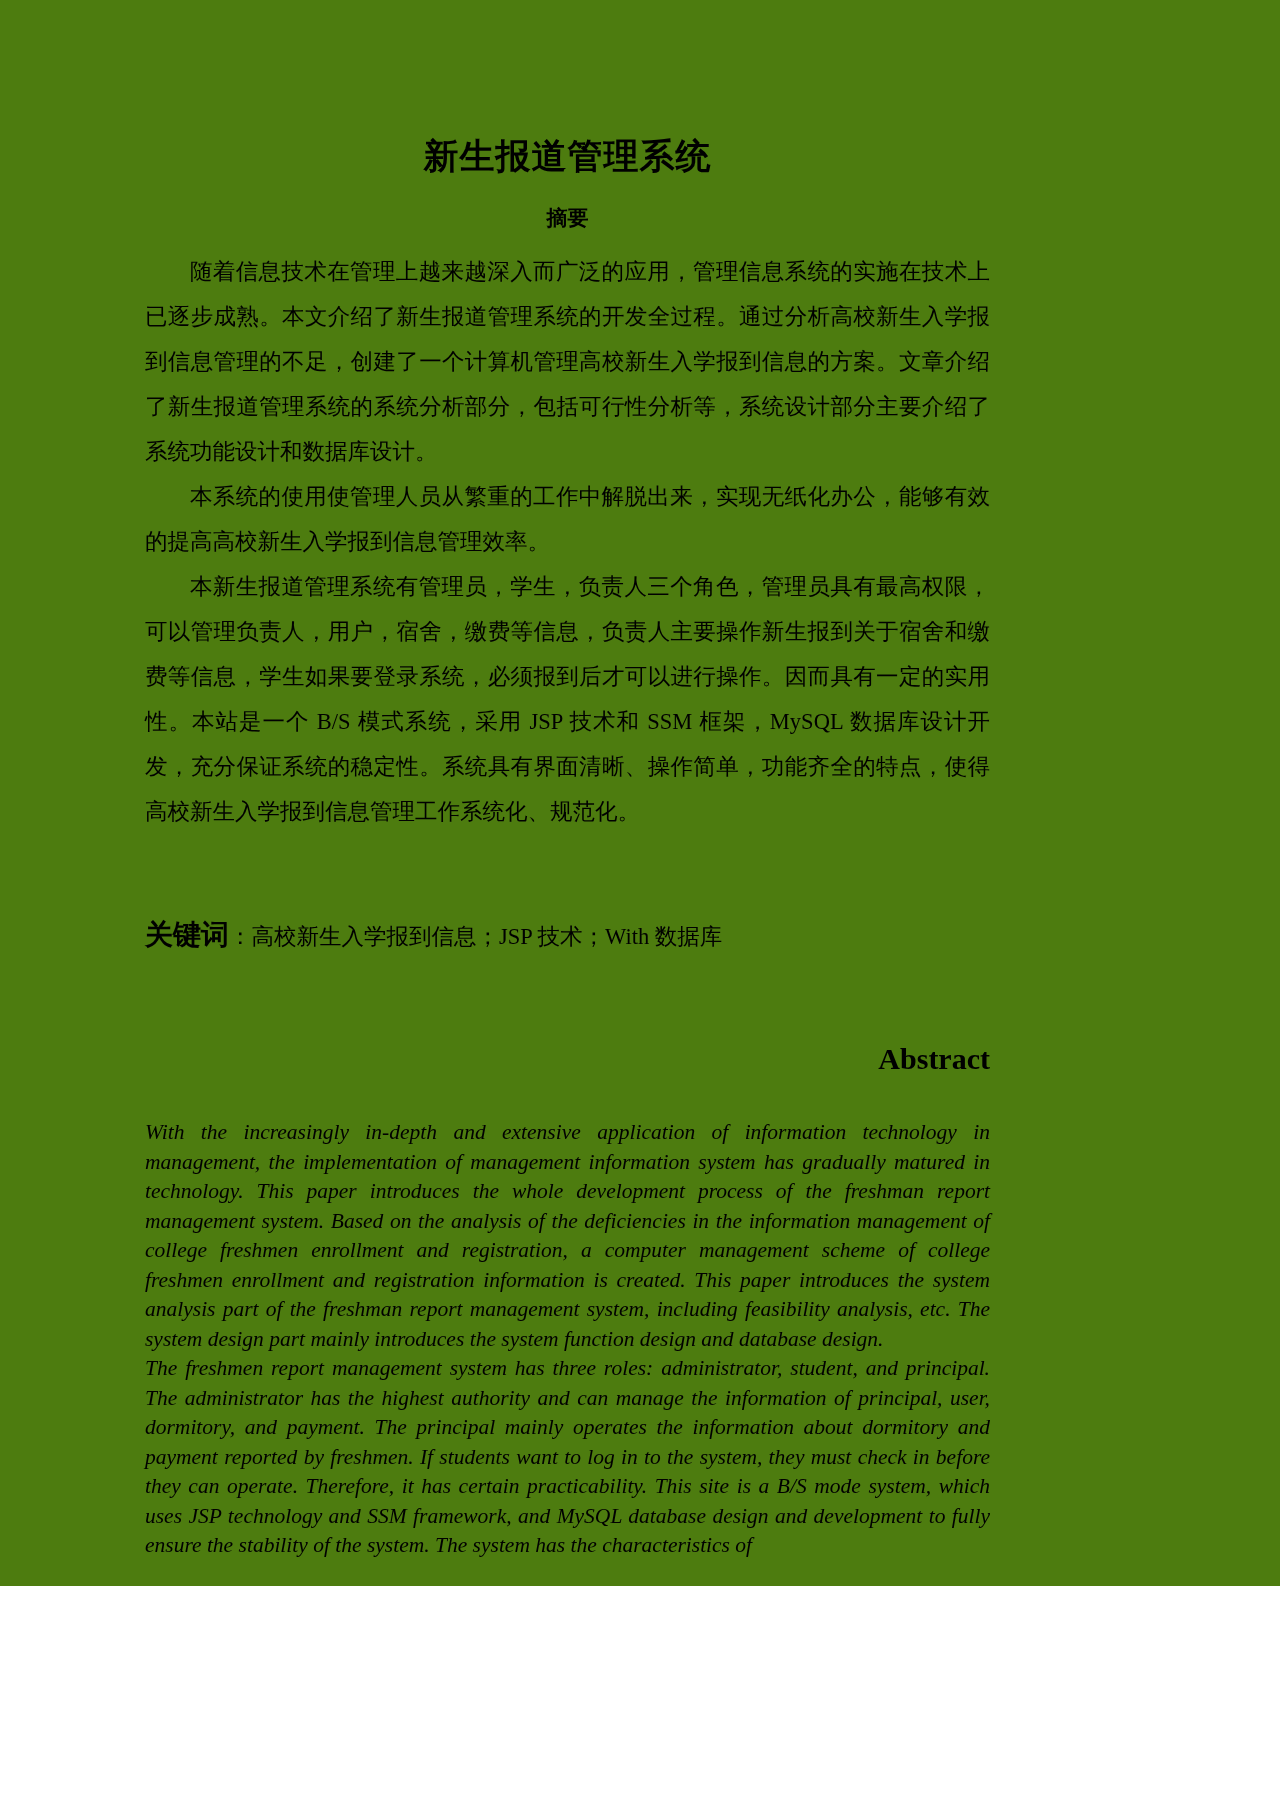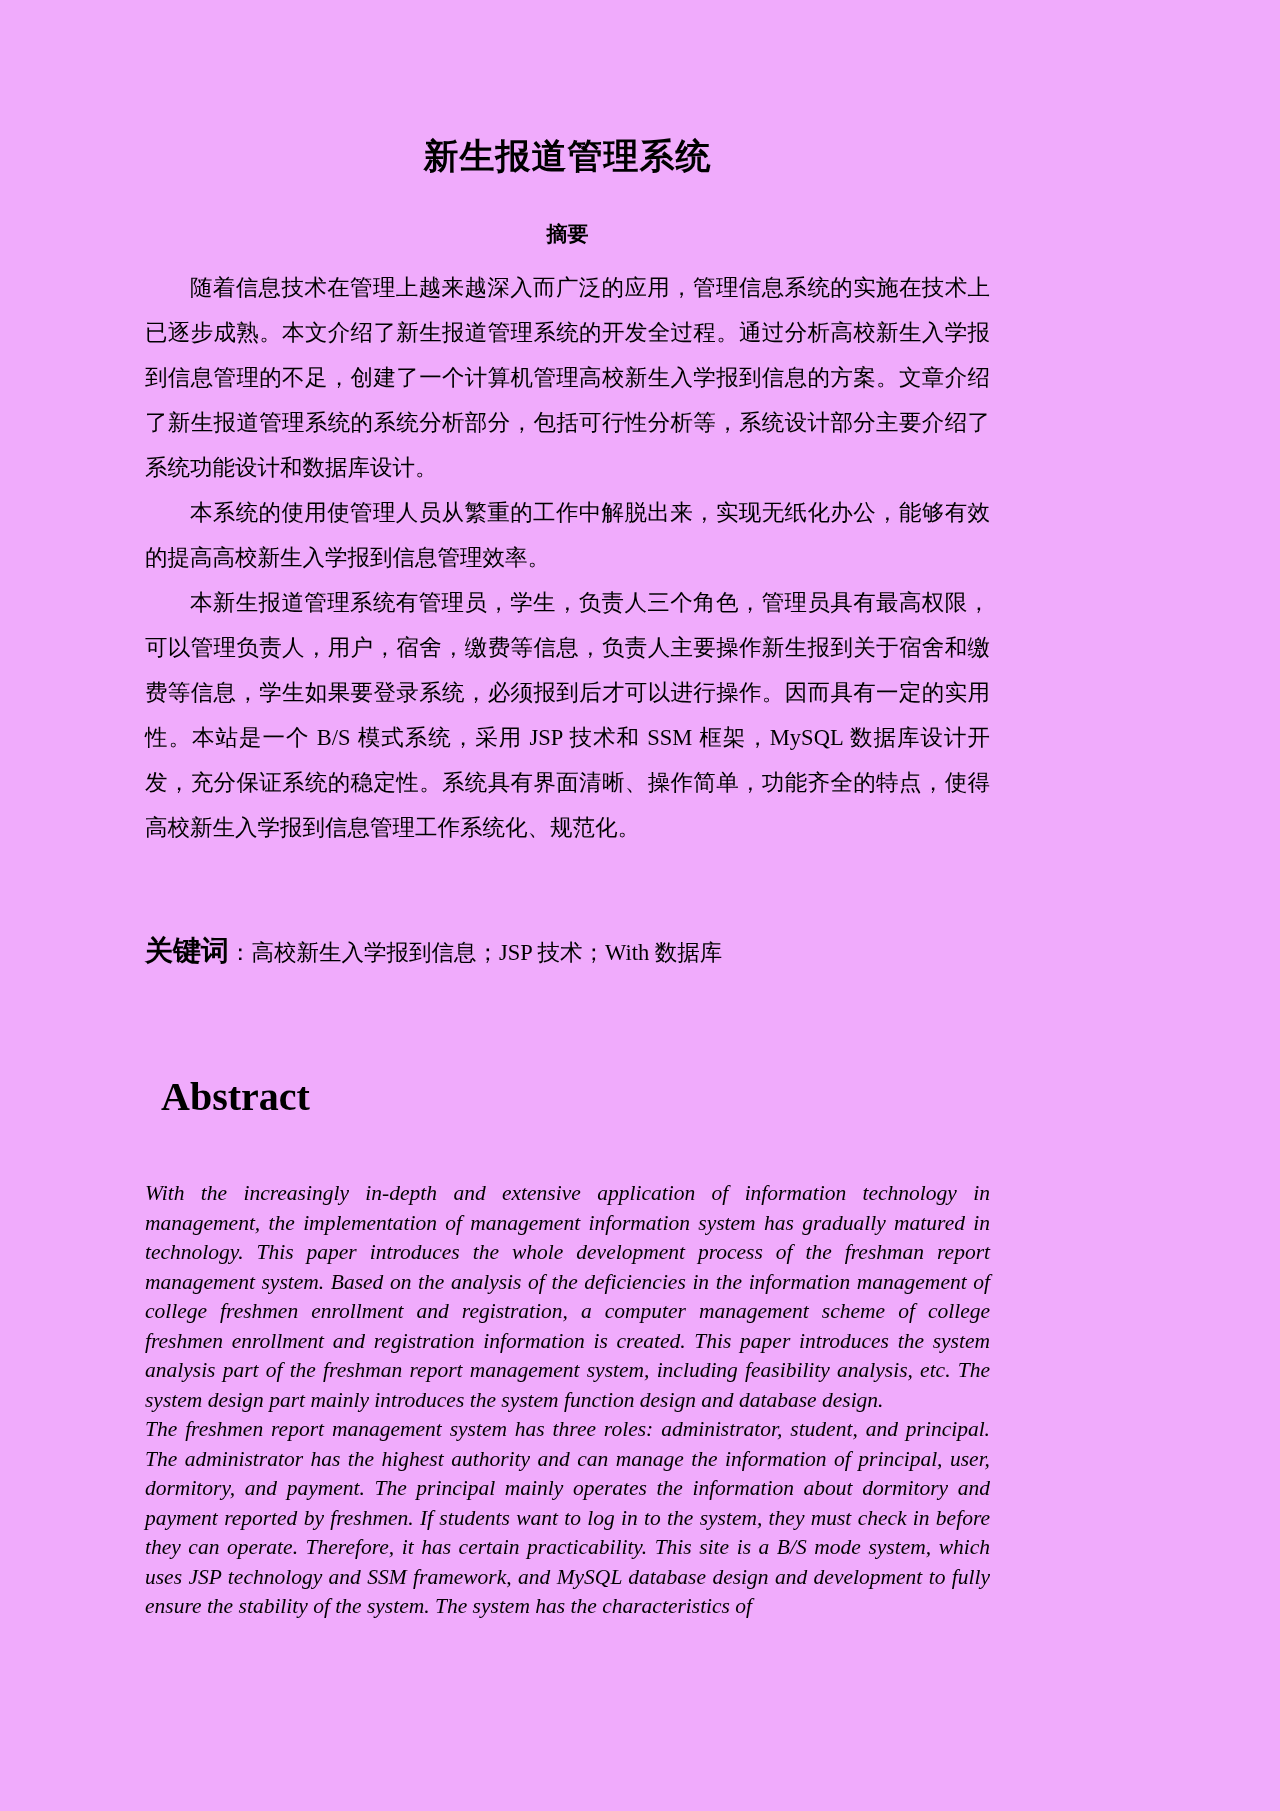--- a/index.html
+++ b/index.html
@@ -3,23 +3,23 @@
 <meta charset="utf-8">
 <style>
   html, body {
     margin: 0;
     padding: 0;
     background: #ffffff;
   }
   .page {
     position: relative;
     width: 1280px;
-    height: 1811px;
+    height: 1586px;
     margin: 0 auto;
-    background: #f0abfc;
+    background: #4d7c0f;
     box-sizing: border-box;
     overflow: hidden;
   }
   .content {
     position: absolute;
     left: 145px;
     top: 0;
     width: 845px;
   }
 
@@ -36,21 +36,21 @@
     line-height: 1.25;
   }
 
   
   .cn-section-heading {
     text-align: center;
     font-family: "Liberation Sans", "DejaVu Sans", sans-serif;
     font-weight: bold;
     font-size: 21px;
     color: #000000;
-    margin: 16px;
+    margin: 0;
     padding-top: 26px;
     line-height: 1.3;
   }
 
   
   .cn-para {
     font-family: "Liberation Serif", "DejaVu Serif", serif;
     font-size: 22.5px;
     line-height: 45px;
     color: #000000;
@@ -75,26 +75,26 @@
     text-align: left;
   }
   .cn-keywords .kw-label {
     font-family: "Liberation Sans", "DejaVu Sans", sans-serif;
     font-weight: bold;
     font-size: 28px;
   }
 
   
   .en-heading {
-    text-align: left;
+    text-align: right;
     font-family: "Liberation Serif", "DejaVu Serif", serif;
     font-weight: bold;
-    font-size: 40px;
+    font-size: 30px;
     color: #000000;
-    margin: 16px;
+    margin: 0;
     padding-top: 80px;
     line-height: 1.3;
   }
 
   
   .en-para {
     font-family: "Liberation Serif", "DejaVu Serif", serif;
     font-size: 21.5px;
     line-height: 29.5px;
     color: #000000;

